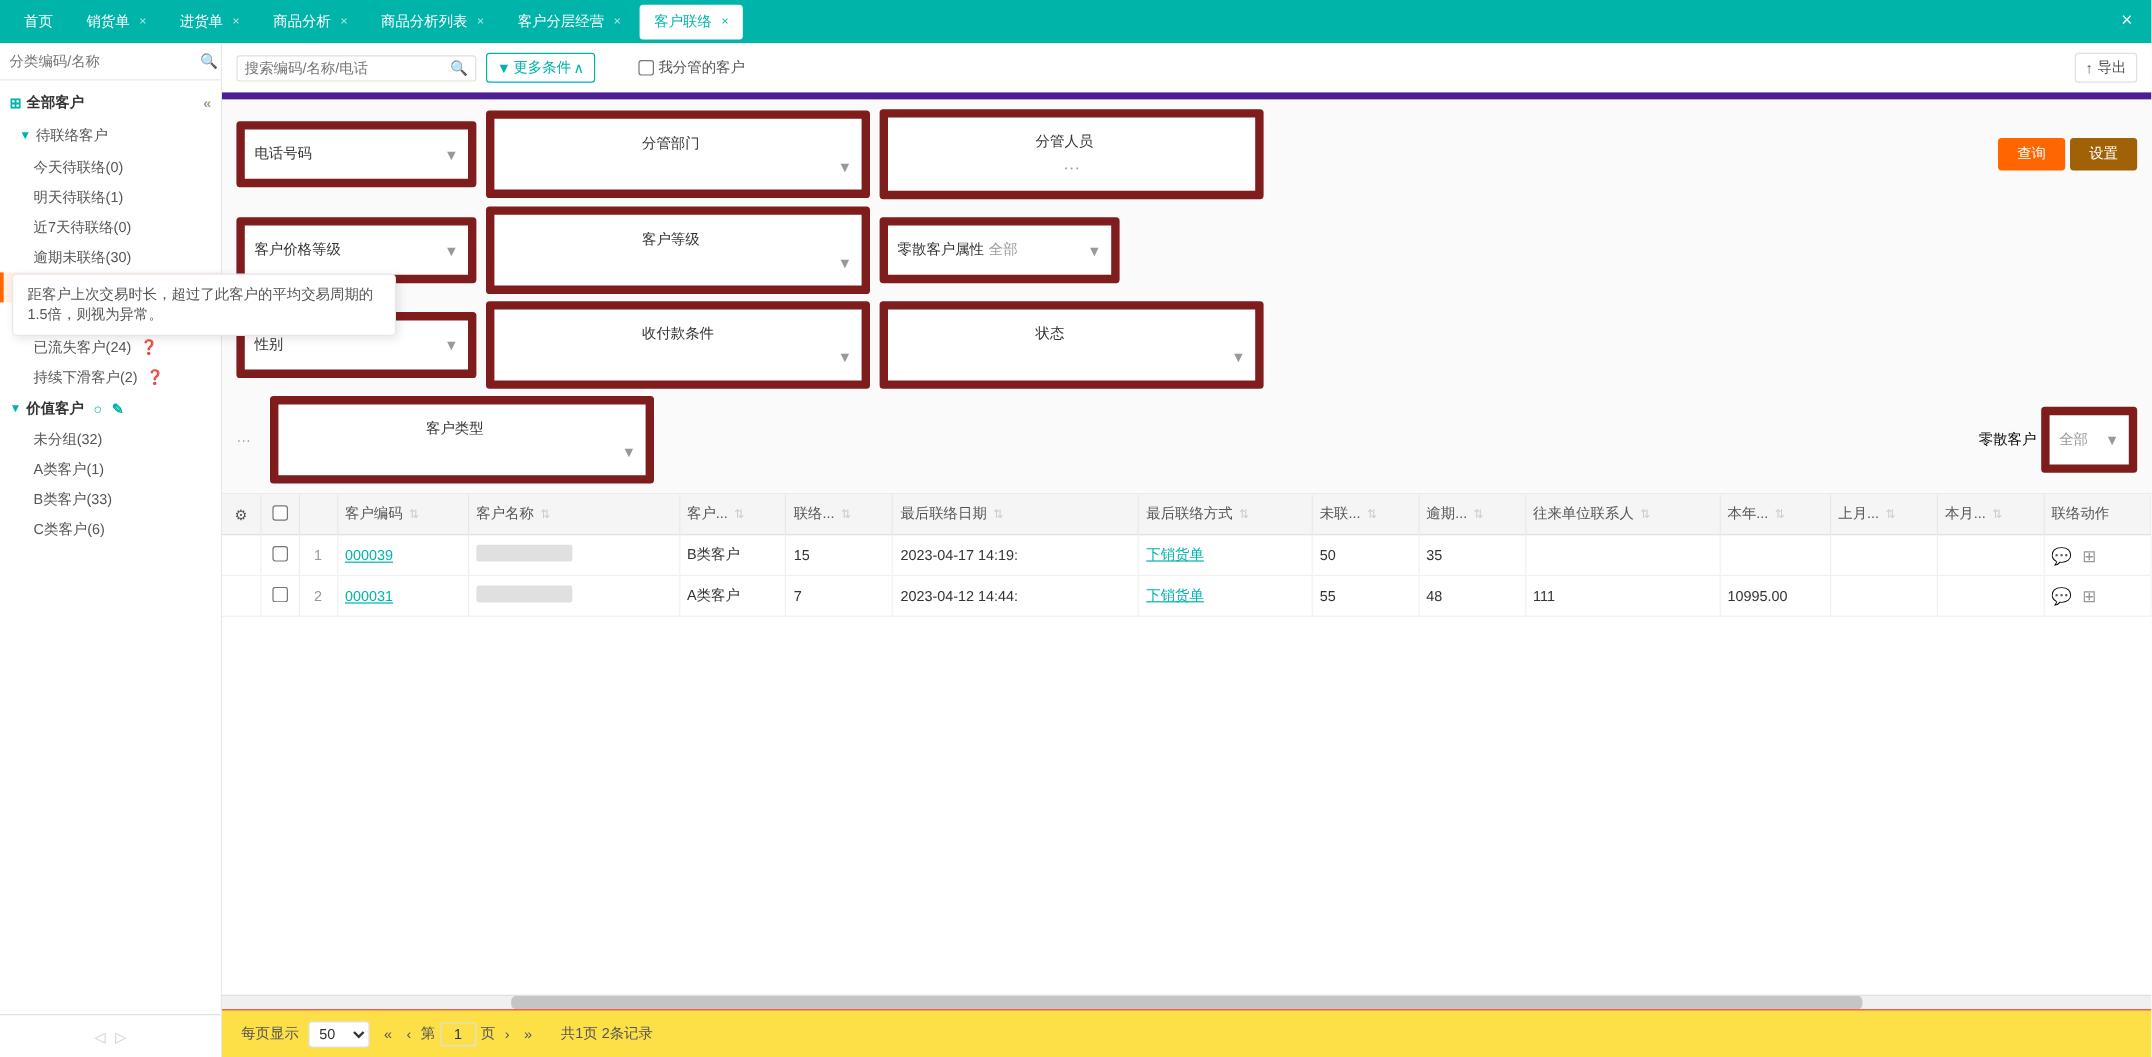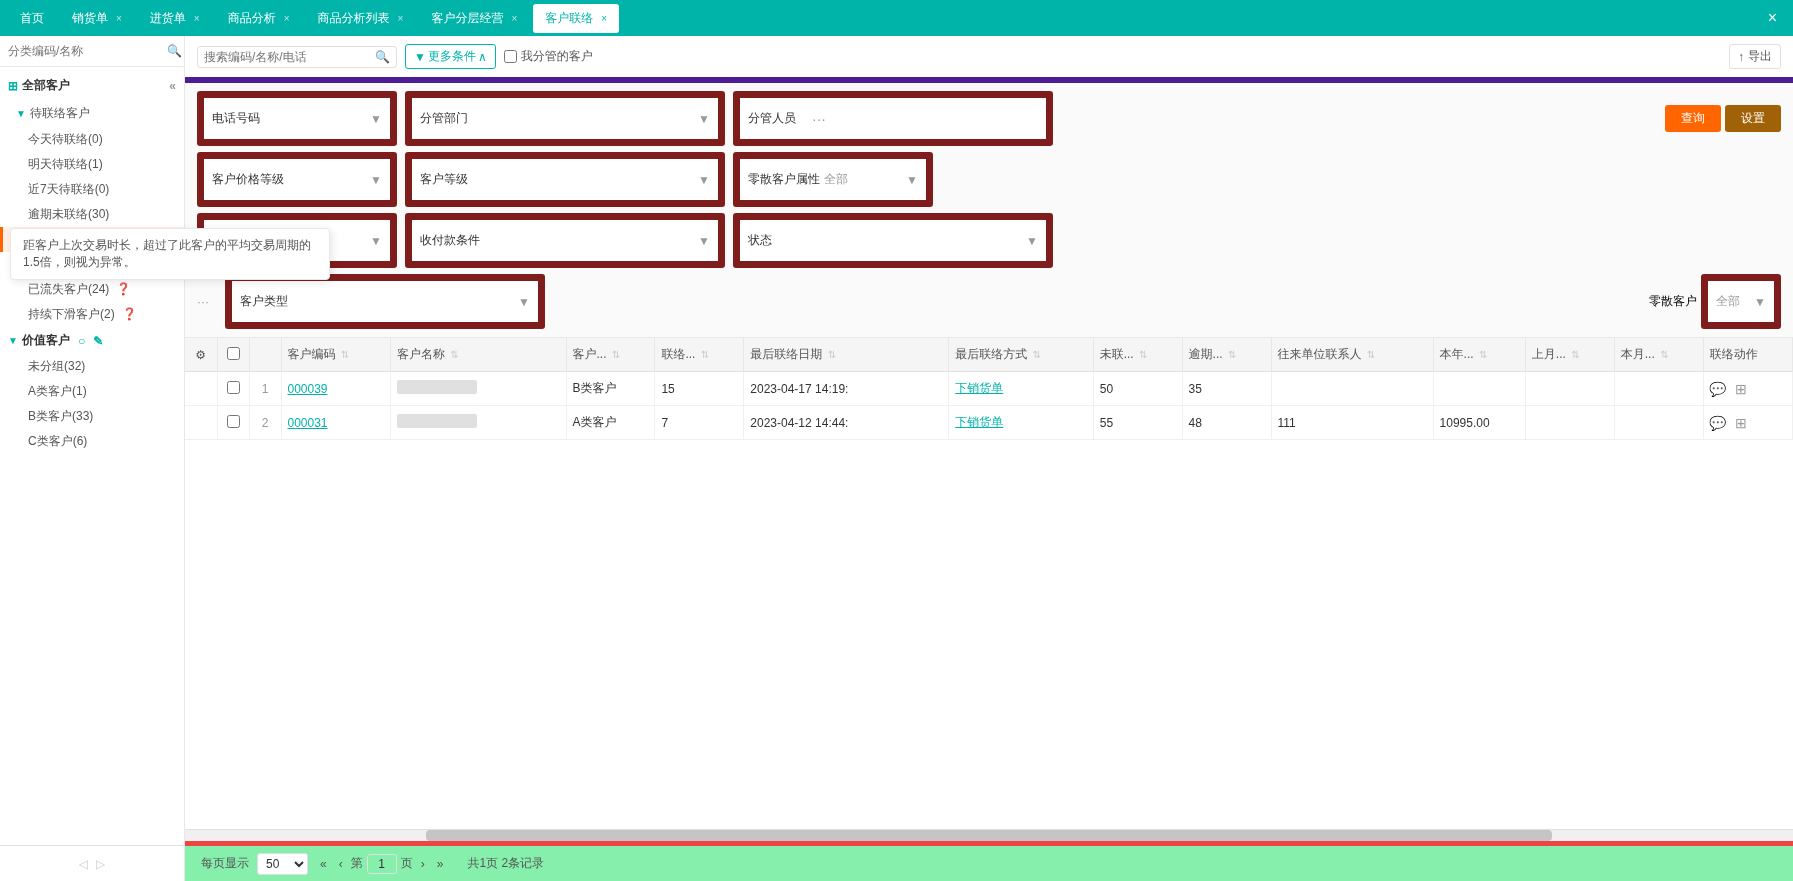--- a/index.html
+++ b/index.html
@@ -171,20 +171,21 @@
       padding: 3px 8px;
       border: 1px solid #00b4aa;
       border-radius: 3px;
     }
     .my-customers {
       display: flex;
       align-items: center;
       gap: 4px;
       color: #555;
       cursor: pointer;
+      margin-left: 28px;
     }
     .export-btn {
       margin-left: auto;
       color: #555;
       cursor: pointer;
       display: flex;
       align-items: center;
       gap: 4px;
       padding: 3px 8px;
       border: 1px solid #e0e0e0;
@@ -215,20 +216,21 @@
       background: #fff;
       cursor: pointer;
       gap: 4px;
       color: #555;
     }
     .filter-field .label { color: #333; min-width: 60px; }
     .filter-field .value { color: #999; flex: 1; }
     .filter-field .arrow-down { color: #999; margin-left: auto; }
     .filter-field-wide {
       min-width: 320px;
+      flex-direction: column;
     }
     .query-btn {
       background: #ff6600;
       color: #fff;
       border: none;
       border-radius: 3px;
       padding: 5px 16px;
       cursor: pointer;
       font-size: 12px;
     }
@@ -312,26 +314,26 @@
     
     .scroll-bar-area {
       height: 12px;
       background: #f0f0f0;
       border-top: 1px solid #e0e0e0;
     }
 
     
     .footer-bar {
       height: 40px;
-      border-top: 5px solid #ef4444;
+      border-top: 1px solid #ef4444;
       display: flex;
       align-items: center;
       padding: 0 16px;
       gap: 8px;
-      background: #86efac;
+      background: #fde047;
     }
     .per-page-label { color: #555; }
     .per-page-select {
       border: 1px solid #e0e0e0;
       border-radius: 3px;
       padding: 2px 4px;
       color: #333;
       background: #fff;
     }
     .page-nav { display: flex; align-items: center; gap: 4px; color: #555; }

